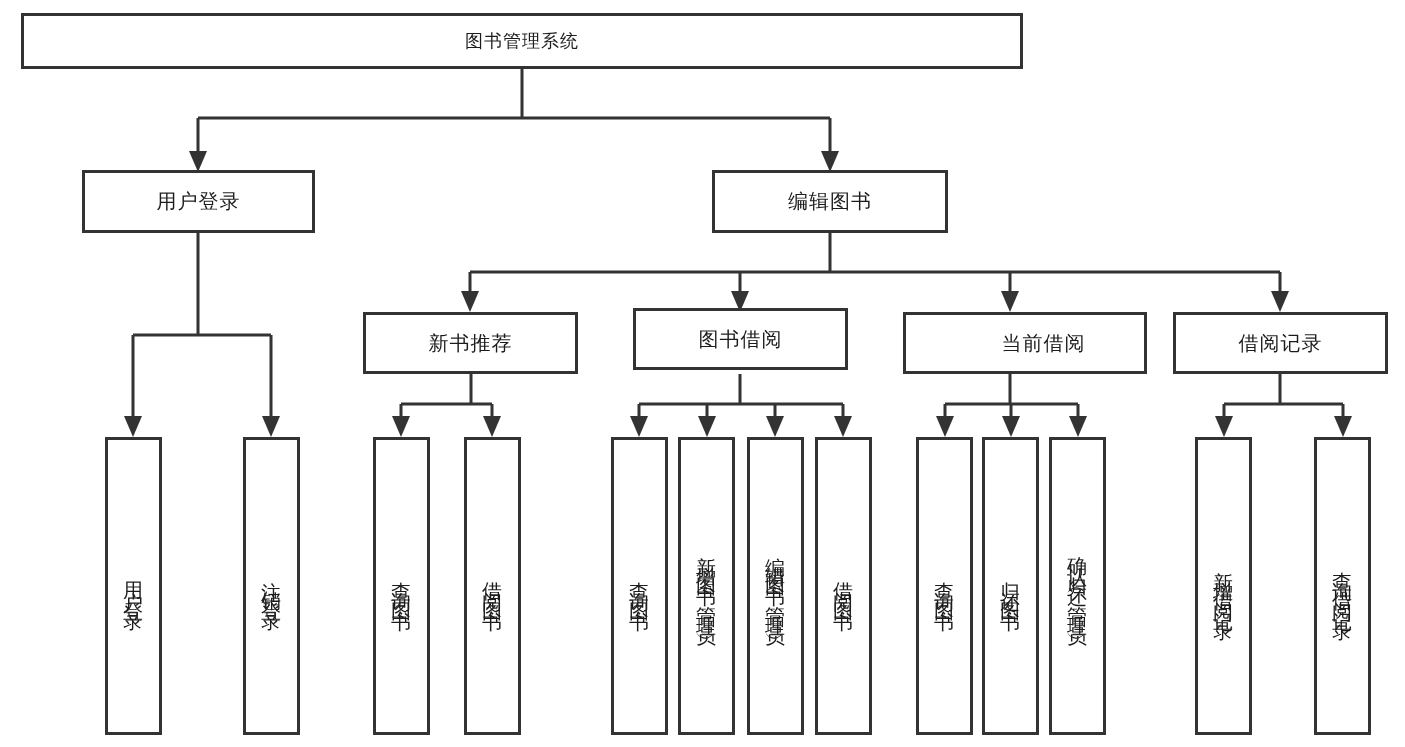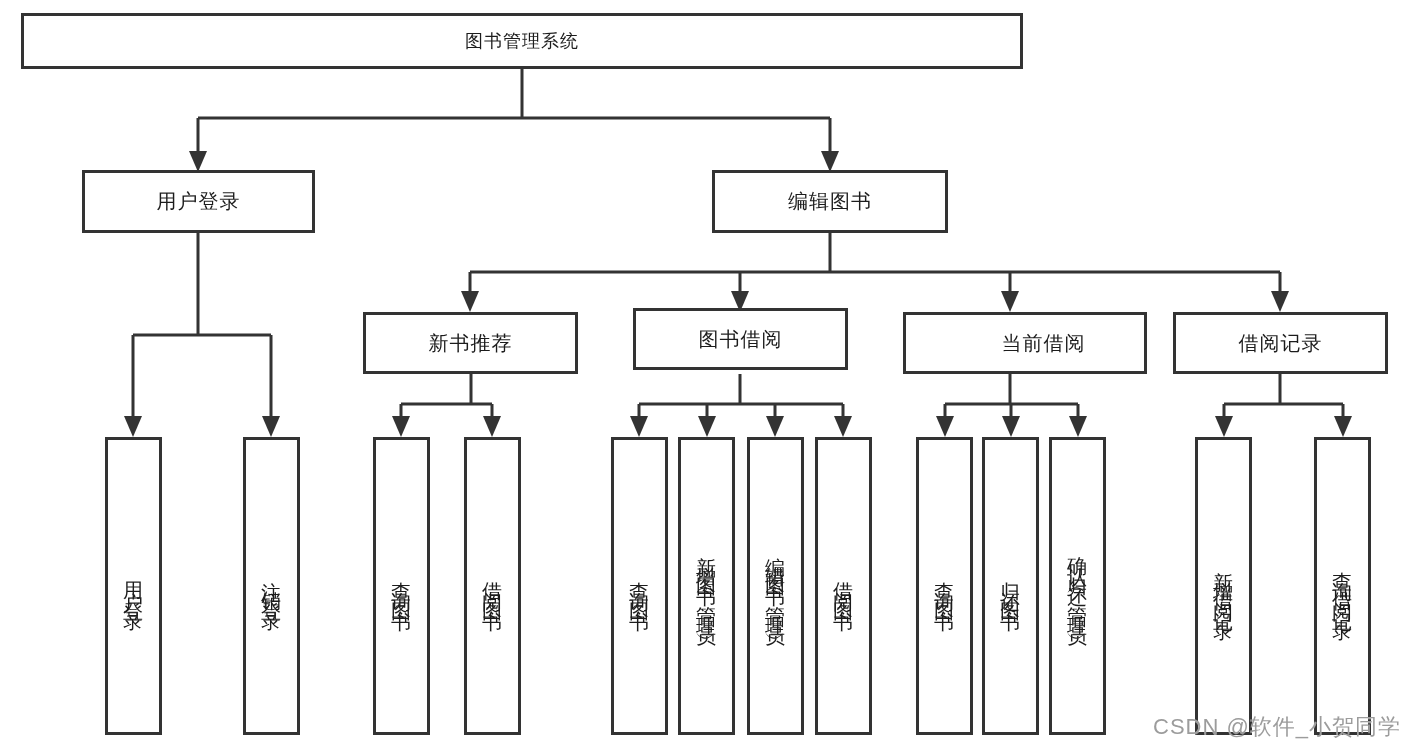--- a/index.html
+++ b/index.html
@@ -154,15 +154,14 @@
     <span class="v-label">确认归还（管理员）</span>
   </div>
 
   <div class="box leaf" style="left:1195px; top:437px; width:57px; height:298px;">
     <span class="v-label">新增借阅记录</span>
   </div>
   <div class="box leaf" style="left:1314px; top:437px; width:57px; height:298px;">
     <span class="v-label">查询借阅记录</span>
   </div>
 
-  <div class="watermark">CSDN @软件_小贺同学</div>
 
 </div>
 
 </body></html>

